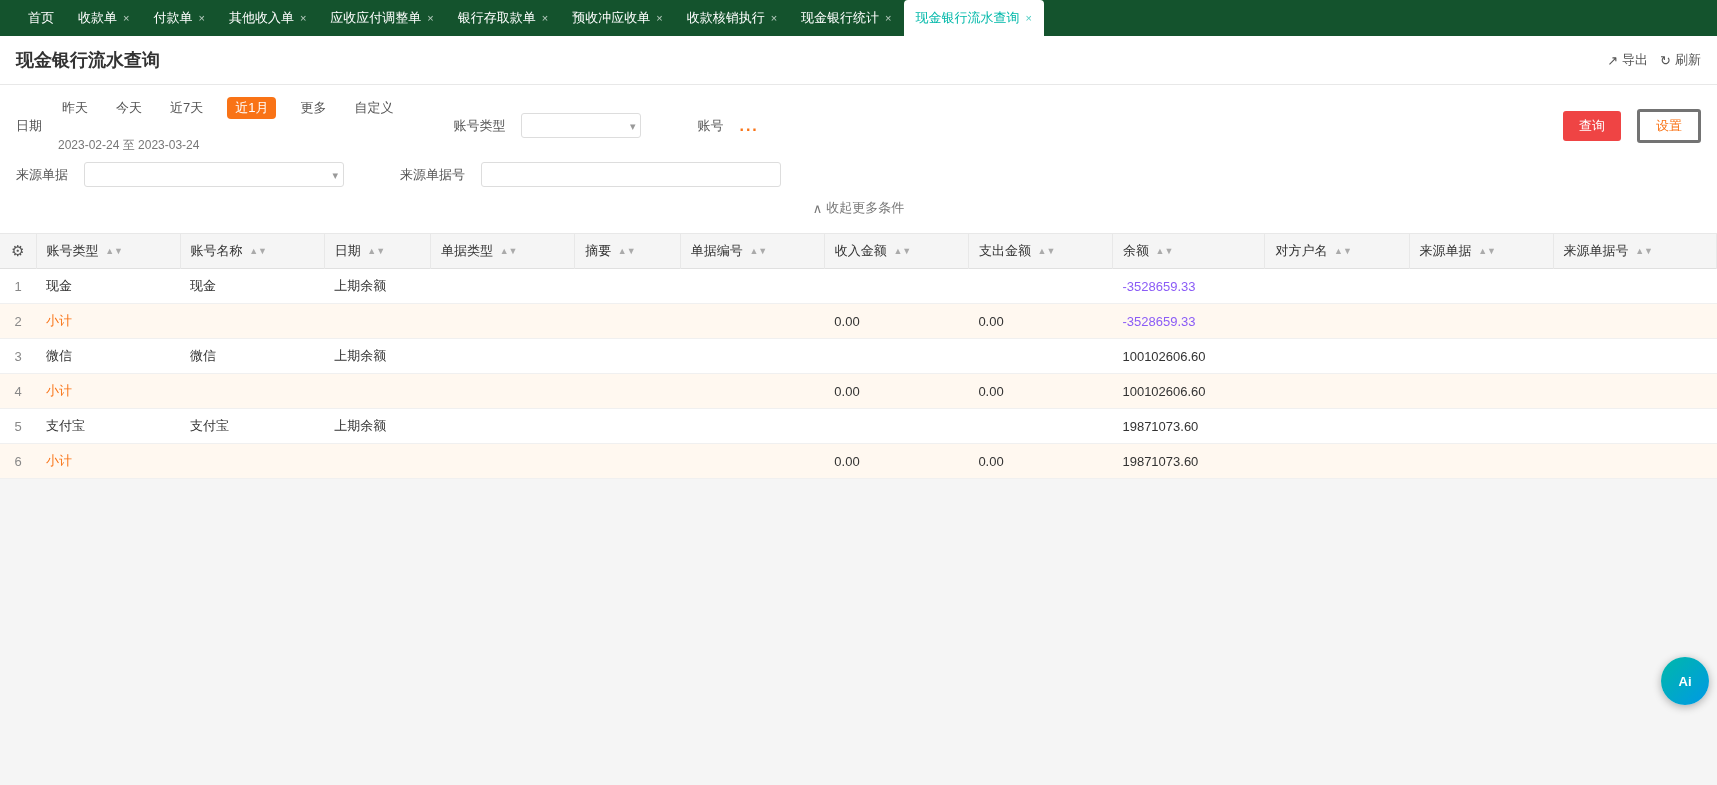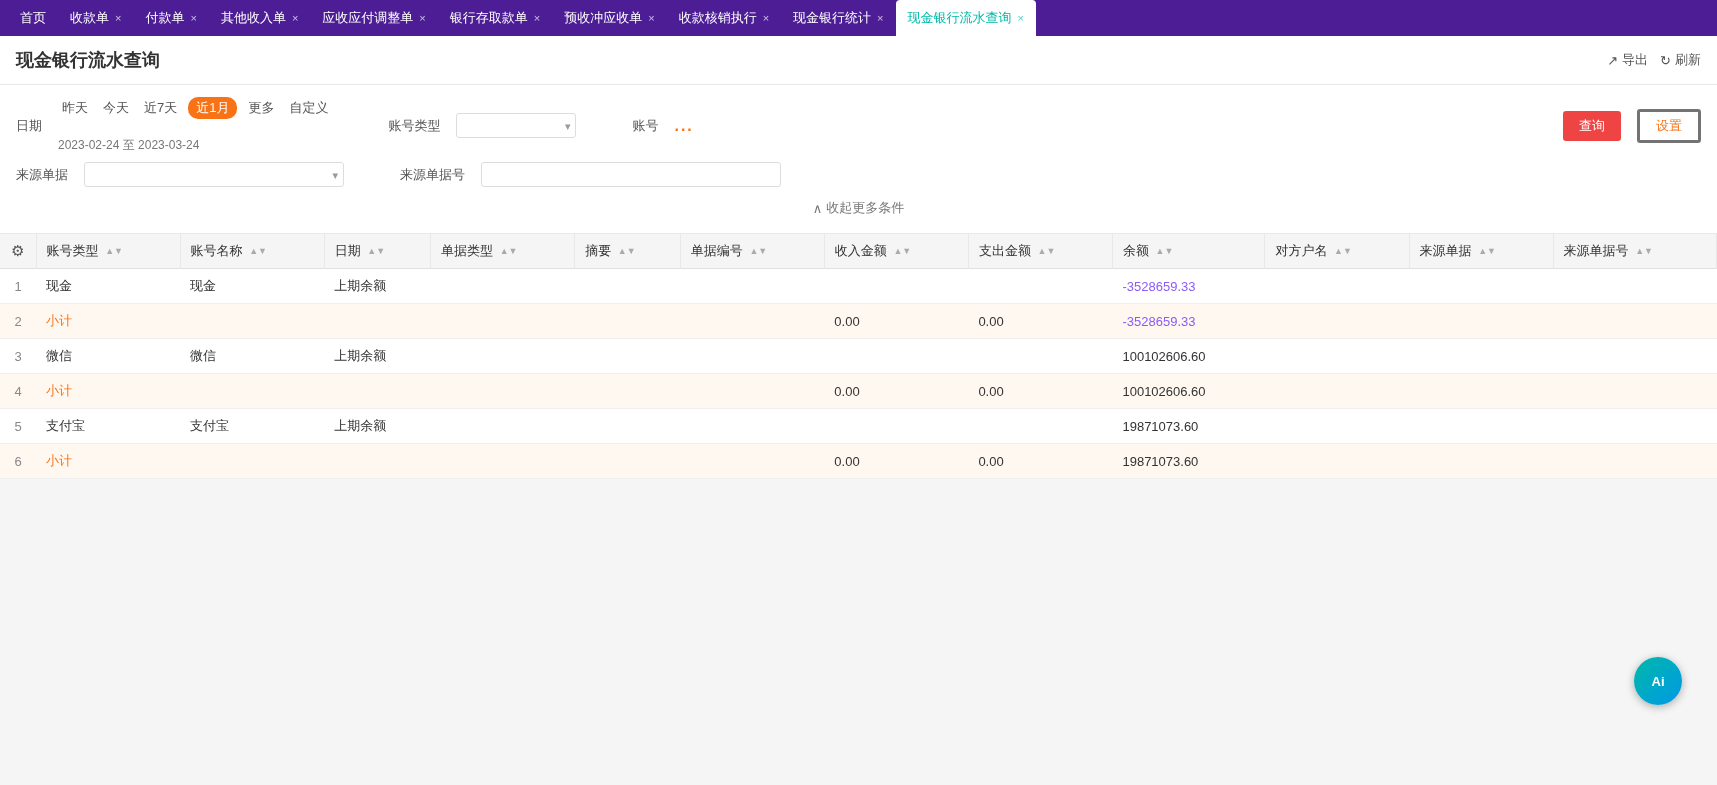--- a/index.html
+++ b/index.html
@@ -1,24 +1,24 @@
 <!DOCTYPE html>
 <html><head>
   <meta charset="utf-8">
   <style>
     * { box-sizing: border-box; margin: 0; padding: 0; font-family: 'Microsoft YaHei', Arial, sans-serif; font-size: 13px; }
     body { background: #f5f5f5; }
 
     
     .top-nav {
-      background: #4c1d95;
+      background: #14532d;
       display: flex;
       align-items: center;
       height: 36px;
-      padding: 0 8px;
+      padding: 0 16px;
       overflow: hidden;
     }
     .nav-item {
       color: #fff;
       padding: 0 12px;
       height: 36px;
       display: flex;
       align-items: center;
       cursor: pointer;
       white-space: nowrap;
@@ -76,34 +76,34 @@
       margin-bottom: 8px;
       flex-wrap: wrap;
     }
     .filter-label {
       color: #555;
       white-space: nowrap;
       font-size: 13px;
     }
     .date-shortcuts {
       display: flex;
-      gap: 7px;
+      gap: 20px;
       align-items: center;
     }
     .date-shortcut {
       color: #555;
       cursor: pointer;
       font-size: 13px;
       padding: 2px 4px;
       border-radius: 3px;
     }
     .date-shortcut.active {
       background: #f97316;
       color: #fff;
-      border-radius: 10px;
+      border-radius: 4px;
       padding: 2px 8px;
     }
     .date-range {
       color: #777;
       font-size: 12px;
       margin-top: 18px;
     }
     .filter-select {
       border: 1px solid #ddd;
       border-radius: 3px;
@@ -222,21 +222,21 @@
     }
     tbody td:first-child { text-align: center; color: #888; }
     .subtotal-label { color: #f97316; font-weight: normal; }
     .balance-neg { color: #8b5cf6; }
     .balance-pos { color: #333; }
     .gear-icon { font-size: 15px; color: #555; cursor: pointer; }
 
     
     .ai-badge {
       position: fixed;
-      right: 35px;
+      right: 8px;
       bottom: 80px;
       background: linear-gradient(135deg, #00b8a9, #0099e6);
       color: #fff;
       border-radius: 50%;
       width: 48px;
       height: 48px;
       display: flex;
       align-items: center;
       justify-content: center;
       font-size: 16px;

